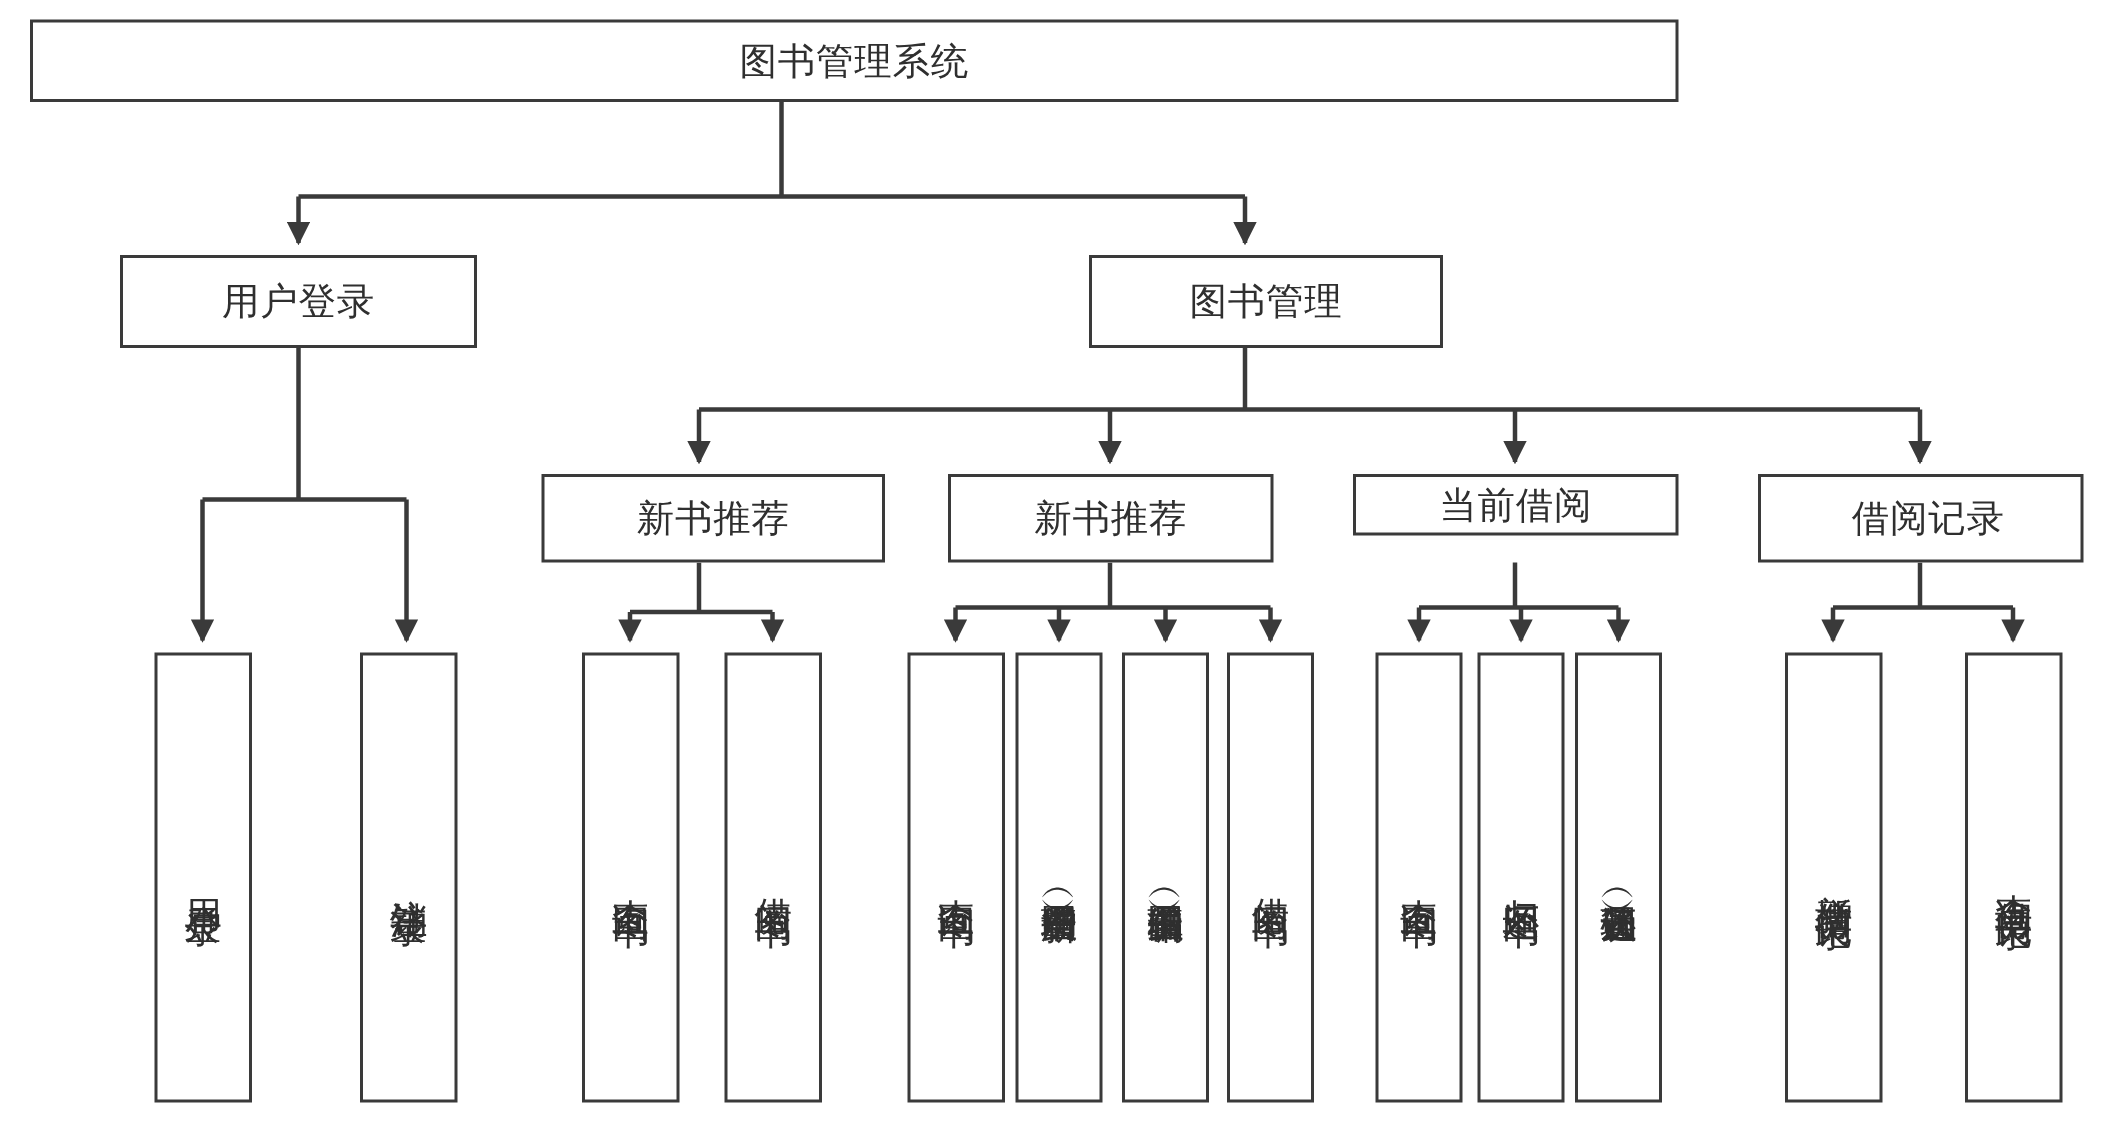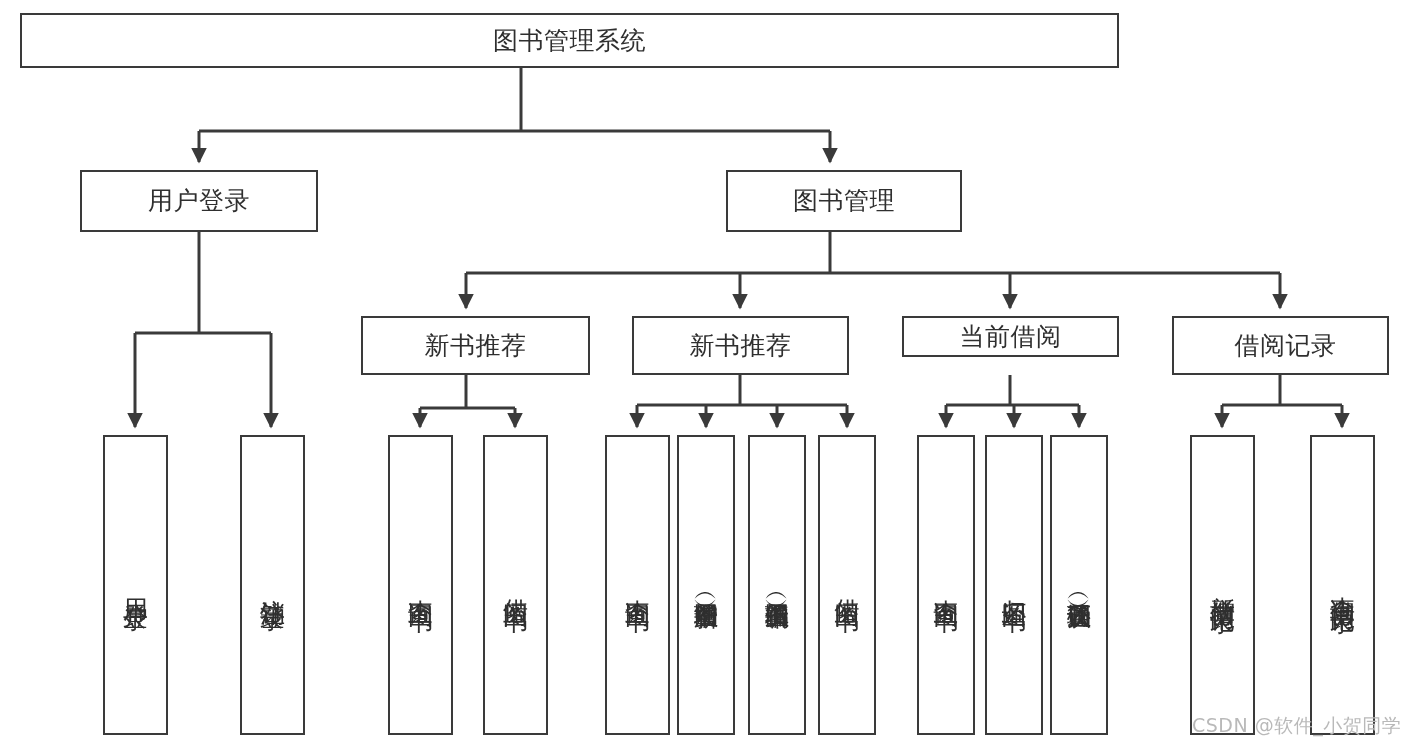--- a/index.html
+++ b/index.html
@@ -184,15 +184,14 @@
         <span class="label">确认归还（管理员）</span>
       </div>
       <div class="node vertical" style="left: 1190px; top: 435px; width: 65px; height: 300px;">
         <span class="label">新增借阅记录</span>
       </div>
       <div class="node vertical" style="left: 1310px; top: 435px; width: 65px; height: 300px;">
         <span class="label">查询借阅记录</span>
       </div>
     </div>
 
-  <div class="watermark" style="left: 1192px; top: 713px;">CSDN @软件_小贺同学</div>
 
 </div>
 
 </body></html>

